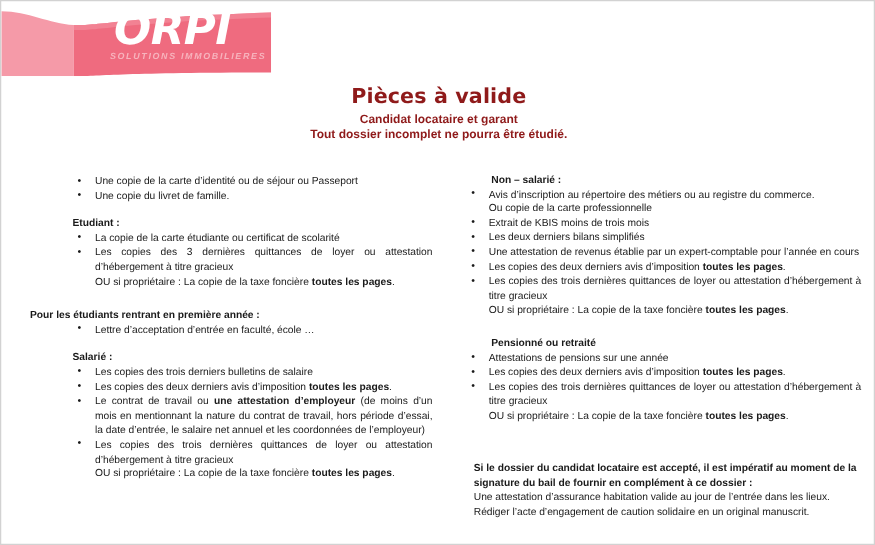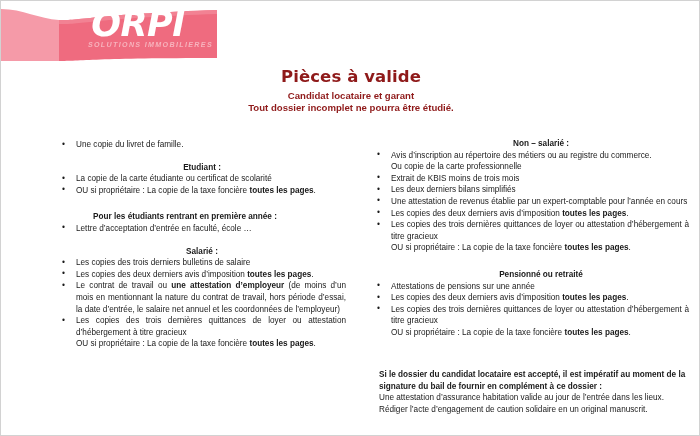--- a/index.html
+++ b/index.html
@@ -100,21 +100,20 @@
     left: 358px;
     top: 137px;
     width: 330px;
   }
 
   .heading {
     font-size: 8.2px;
     font-weight: bold;
     color: #1a1a1a;
     line-height: 11.6px;
-    text-align: center;
   }
   .heading.indent { margin-left: 34px; }
   .heading.flush   { margin-left: 0; }
 
   ul.items {
     list-style: none;
     margin: 0;
     padding: 0;
   }
   ul.items li {
@@ -179,29 +178,30 @@
 
   <div id="title-block">
     <div id="doc-title">Pièces à valide</div>
     <div id="doc-subtitle">Candidat locataire et garant</div>
     <div id="doc-notice">Tout dossier incomplet ne pourra être étudié.</div>
   </div>
 
   <div id="col-left">
 
     <ul class="items">
+      <li>Une copie de la carte d’identité ou de séjour ou Passeport</li>
       <li>Une copie du livret de famille.</li>
     </ul>
 
     <div class="spacer-md"></div>
 
     <div class="heading indent">Etudiant :</div>
     <ul class="items">
       <li>La copie de la carte étudiante ou certificat de scolarité</li>
-      <li><span class="sub"><span>OU si propriétaire : La copie de la taxe foncière </span><b class="em">toutes les pages</b><span>.</span></span></li>
+      <li><span>Les copies des 3 dernières quittances de loyer ou attestation d’hébergement à titre gracieux</span><span class="sub"><span>OU si propriétaire : La copie de la taxe foncière </span><b class="em">toutes les pages</b><span>.</span></span></li>
     </ul>
 
     <div class="spacer-lg"></div>
 
     <div class="heading flush">Pour les étudiants rentrant en première année :</div>
     <ul class="items">
       <li>Lettre d’acceptation d’entrée en faculté, école …</li>
     </ul>
 
     <div class="spacer-md"></div>

